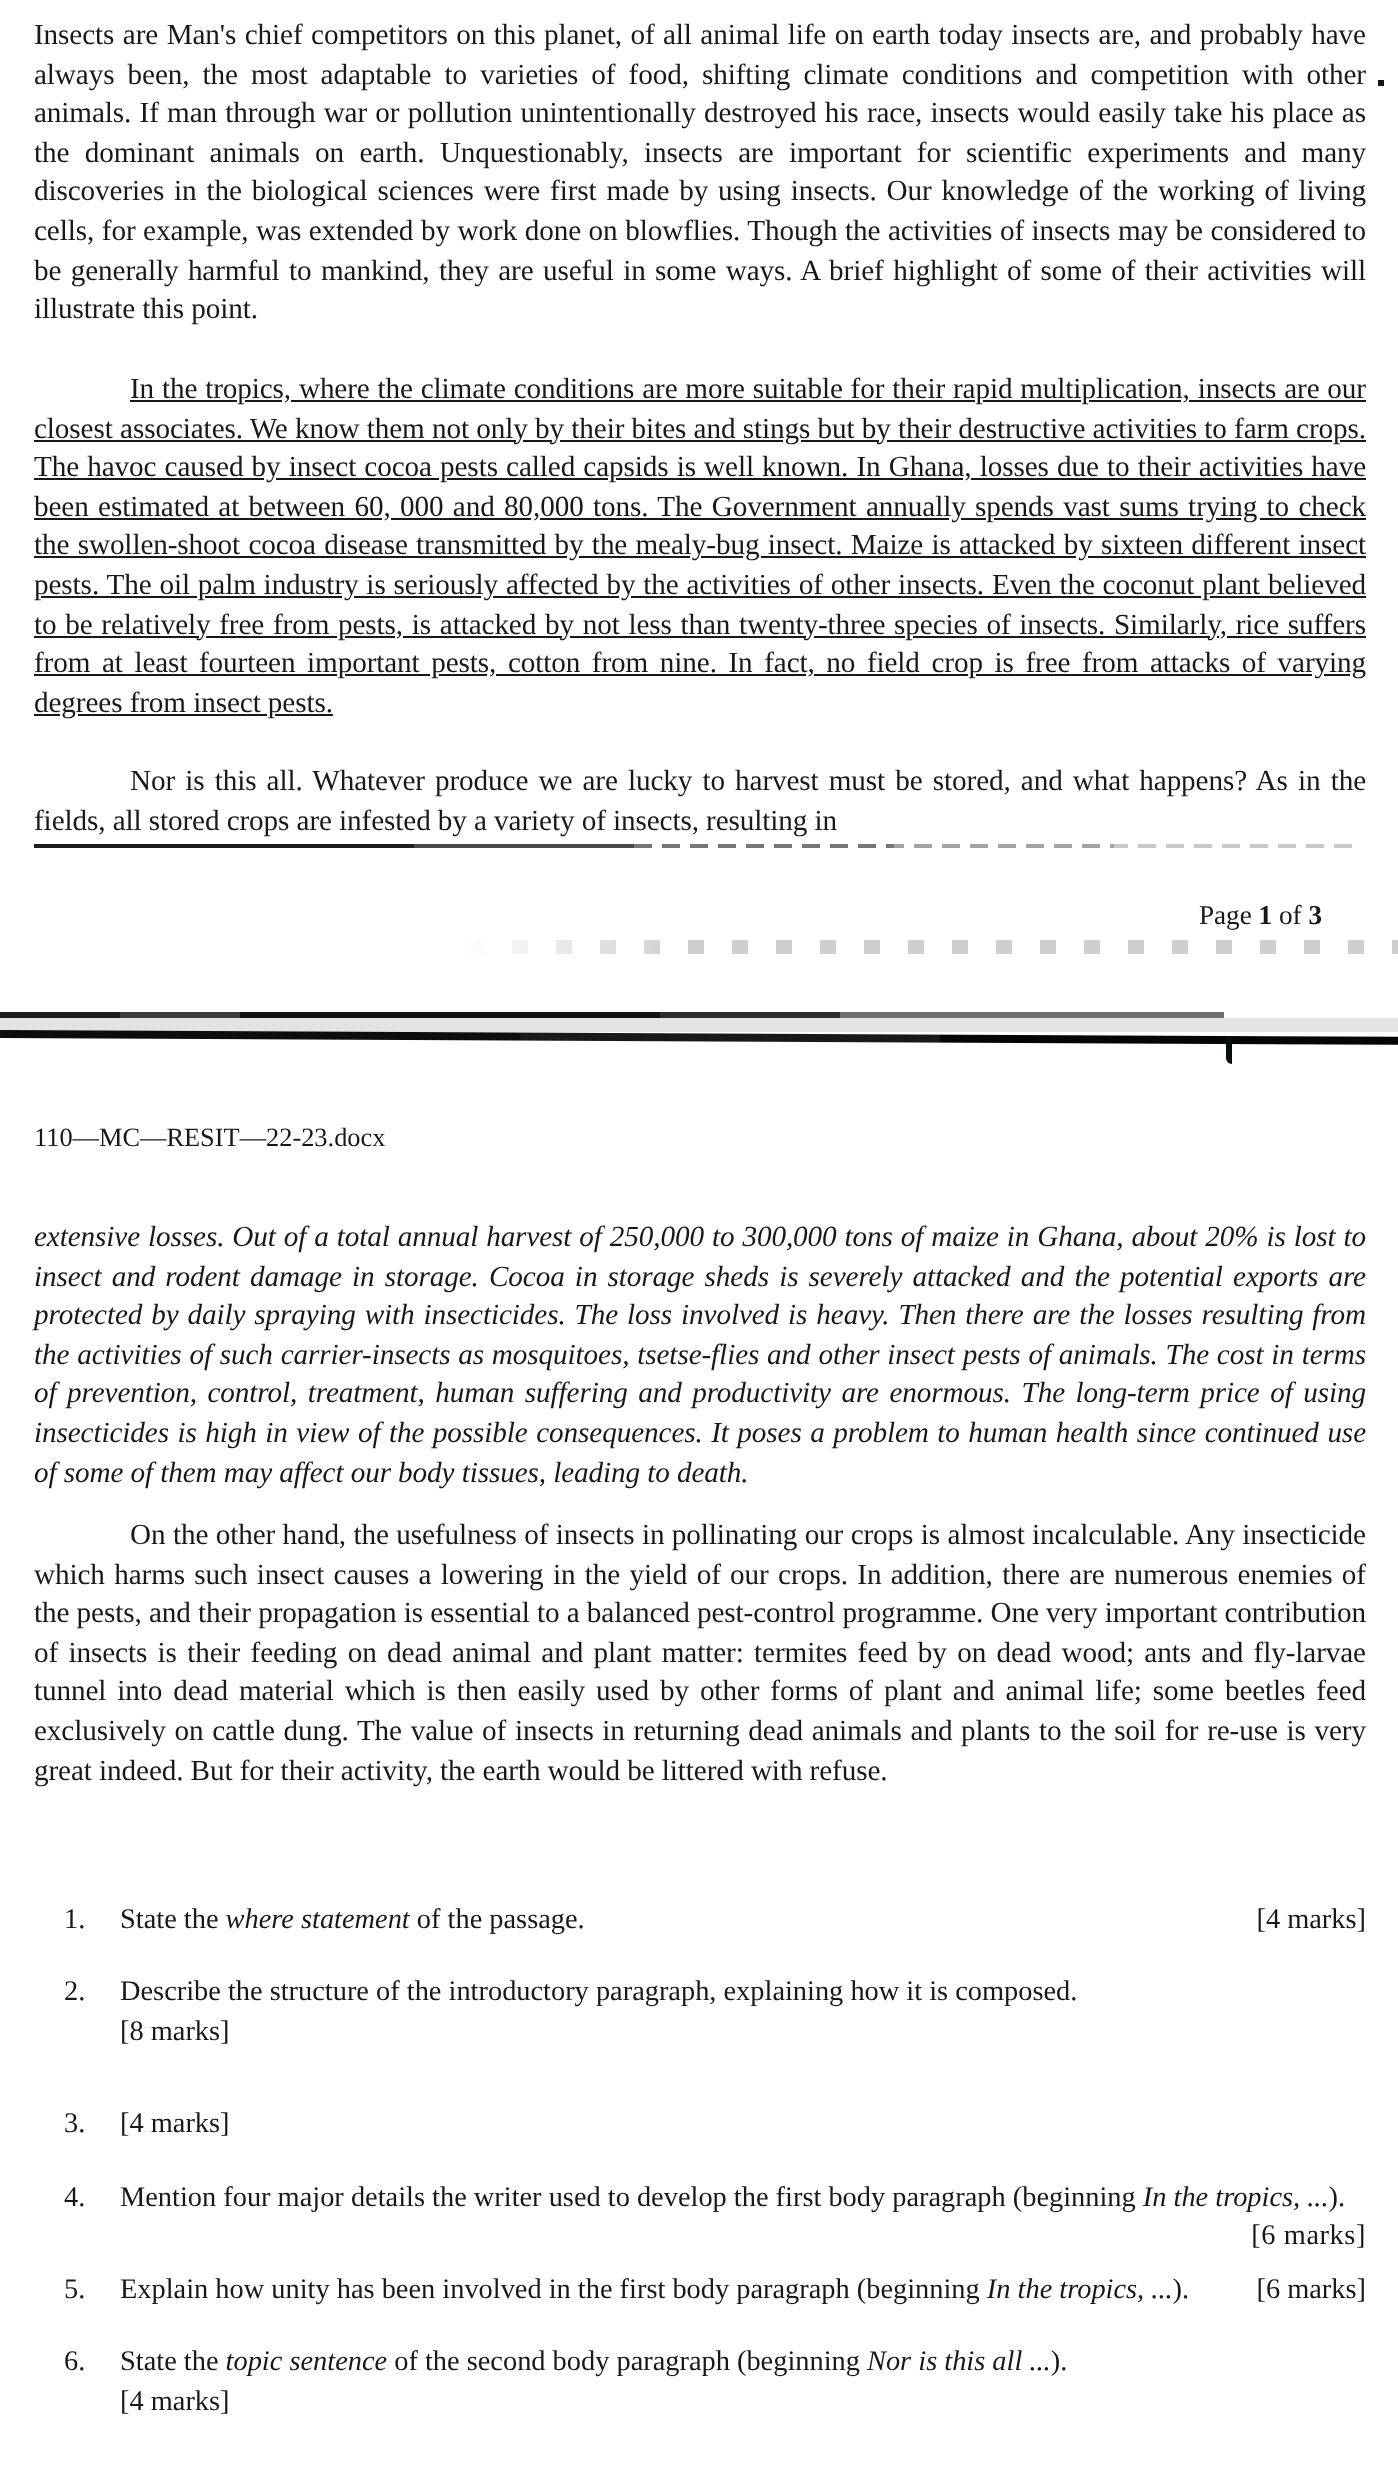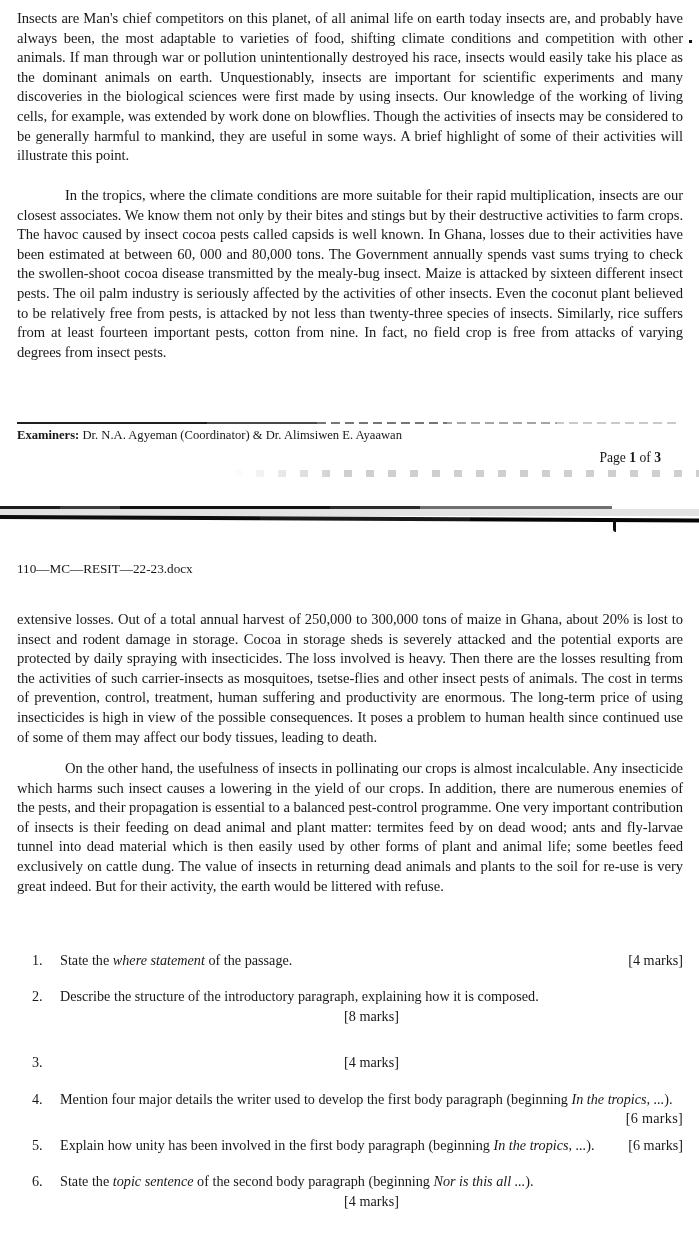--- a/index.html
+++ b/index.html
@@ -186,68 +186,68 @@
     left: 15px;
     top: 0;
     width: 22px;
     text-align: left;
     font-size: 14.2px;
   }
   .q-text { display: block; }
   .q-marks-inline { float: right; margin-left: 16px; }
   .q-marks-line {
     display: block;
-    text-align: center;
+    text-align: left;
     margin-top: 0;
   }
   .q-item + .q-item { margin-top: 17px; }
   #questions .q-item.gap-lg + .q-item { margin-top: 27px; }
   em { font-style: italic; }
   .wide-space { letter-spacing: 0.02em; }
 </style>
 </head>
 <body>
 
 <div id="page-one">
 
   <div class="body-col" style="top:9px;">
     <p class="para">Insects are Man's chief competitors on this planet, of all animal life on earth today insects are, and probably have always been, the most adaptable to varieties of food, shifting climate conditions and competition with other animals. If man through war or pollution unintentionally destroyed his race, insects would easily take his place as the dominant animals on earth. Unquestionably, insects are important for scientific experiments and many discoveries in the biological sciences were first made by using insects. Our knowledge of the working of living cells, for example, was extended by work done on blowflies. Though the activities of insects may be considered to be generally harmful to mankind, they are useful in some ways. A brief highlight of some of their activities will illustrate this point.</p>
   </div>
 
-  <div class="body-col" style="top:186px;">
+  <div class="body-col" style="top:186px;text-decoration:underline;">
     <p class="para indent">In the tropics, where the climate conditions are more suitable for their rapid multiplication, insects are our closest associates. We know them not only by their bites and stings but by their destructive activities to farm crops. The havoc caused by insect cocoa pests called capsids is well known.  In Ghana, losses due to their activities have been estimated at between 60, 000 and 80,000 tons. The Government annually spends vast sums trying to check the swollen-shoot cocoa disease transmitted by the mealy-bug insect. Maize is attacked by sixteen different insect pests. The oil palm industry is seriously affected by the activities of other insects. Even the coconut plant believed to be relatively free from pests, is attacked by not less than twenty-three species of insects. Similarly, rice suffers from at least fourteen important pests, cotton from nine. In fact, no field crop is free from attacks of varying degrees from insect pests.</p>
   </div>
 
+  <div class="body-col" style="top:382px;">
+    <p class="para indent">Nor is this all. Whatever produce we are lucky to harvest must be stored, and what happens? As in the fields, all stored crops are infested by a variety of insects, resulting in</p>
+  </div>
 
   <div id="examiners-rule"></div>
 
-  <div id="examiners-line">
-    <span class="lbl">Examiners:</span><span> Dr. N.A. Agyeman (Coordinator) &amp; Dr. Alimsiwen E. Ayaawan</span>
-  </div>
 
   <div id="page-indicator">
     <span>Page </span><b>1</b><span> of </span><b>3</b>
   </div>
 
   <div id="footer-smudge"></div>
 </div>
 
 <div id="scan-seam">
   <div id="seam-top-edge"></div>
   <div id="seam-gray-band"></div>
   <div id="seam-dark-edge"></div>
   <div id="seam-hook"></div>
 </div>
 <div id="seam-speck"></div>
 
 <div id="page-two">
 
   <div id="doc-filename">110—MC—RESIT—22-23.docx</div>
 
-  <div class="body-col" style="top:77px;">
+  <div class="body-col" style="top:77px;font-style:italic;">
     <p class="para">extensive losses. Out of a total annual harvest of 250,000 to 300,000 tons of maize in Ghana, about 20% is lost to insect and rodent damage in storage. Cocoa in storage sheds is severely attacked and the potential exports are protected by daily spraying with insecticides. The loss involved is heavy. Then there are the losses resulting from the activities of such carrier-insects as mosquitoes, tsetse-flies and other insect pests of animals. The cost in terms of prevention, control, treatment, human suffering and productivity are enormous. The long-term price of using insecticides is high in view of the possible consequences. It poses a problem to human health since continued use of some of them may affect our body tissues, leading to death.</p>
   </div>
 
   <div class="body-col" style="top:226px;">
     <p class="para indent">On the other hand, the usefulness of insects in pollinating our crops is almost incalculable. Any insecticide which harms such insect causes a lowering in the yield of our crops. In addition, there are numerous enemies of the pests, and their propagation is essential to a balanced pest-control programme. One very important contribution of insects is their feeding on dead animal and plant matter: termites feed by on dead wood; ants and fly-larvae tunnel into dead material which is then easily used by other forms of plant and animal life; some beetles feed exclusively on cattle dung. The value of insects in returning dead animals and plants to the soil for re-use is very great indeed. But for their activity, the earth would be littered with refuse.</p>
   </div>
 
   <div id="questions">
 
     <div class="q-item">

